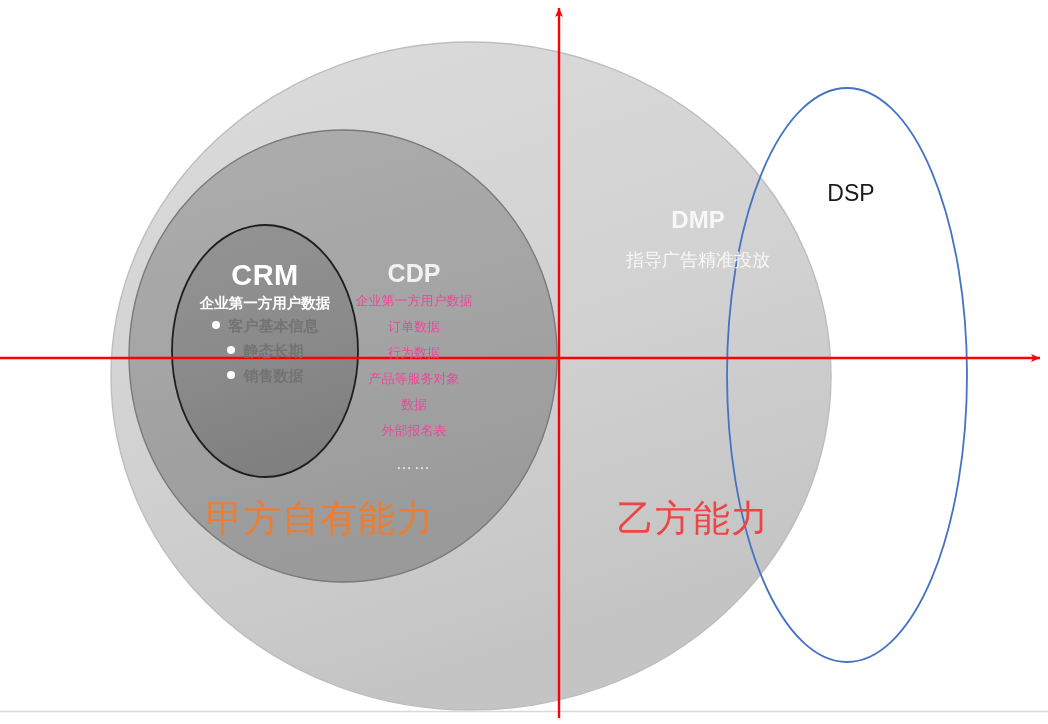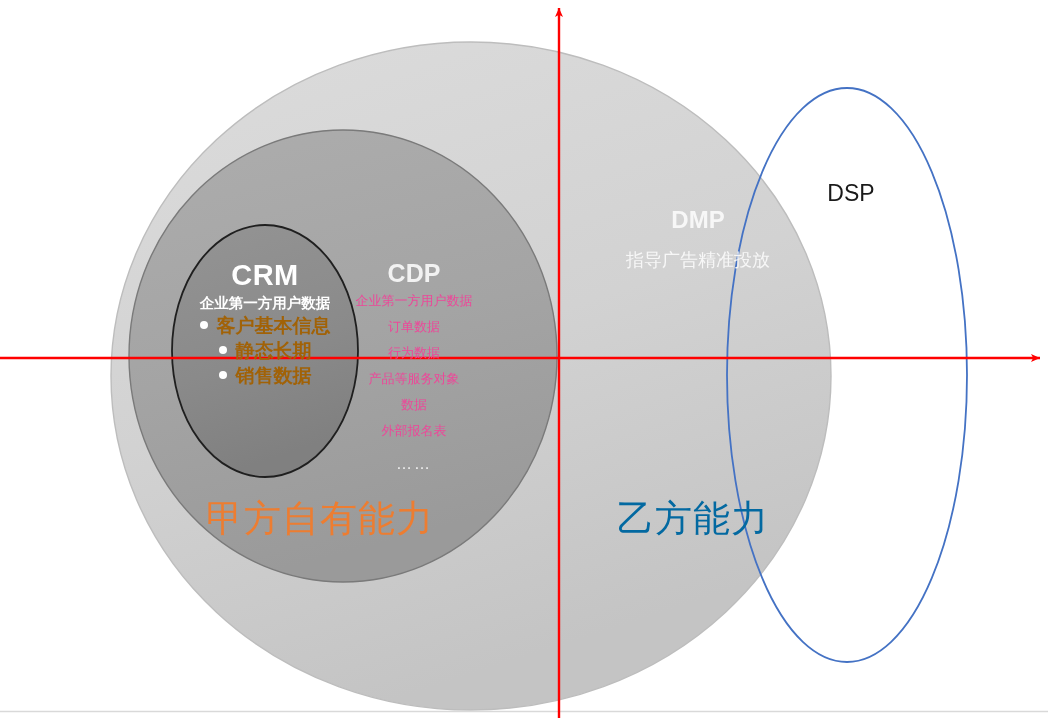--- a/index.html
+++ b/index.html
@@ -55,23 +55,23 @@
     margin-top: 1px;
     padding: 0 28px;
     white-space: normal;
   }
   .crm-bullets {
     margin: 0;
     padding: 0;
     list-style: none;
   }
   .crm-bullets li {
-    font-size: 19px;
-    font-weight: bold;
-    color: #a16207;
+    font-size: 15px;
+    font-weight: bold;
+    color: #737373;
     line-height: 25px;
     text-align: center;
   }
   .crm-bullets li .dot {
     display: inline-block;
     width: 8px;
     height: 8px;
     border-radius: 50%;
     background: #ffffff;
     vertical-align: middle;
@@ -214,15 +214,15 @@
   </div>
 
   <div class="block" id="dmp-group">
     <div id="dmp-title">DMP</div>
     <div class="dmp-line big">指导广告精准投放</div>
   </div>
 
   <div class="txt" id="dsp-label">DSP</div>
 
   <div class="zone-label" id="zone-first-party" style="color: rgb(237, 125, 49);">甲方自有能力</div>
-  <div class="zone-label" id="zone-second-party" style="color: #0369a1;">乙方能力</div>
+  <div class="zone-label" id="zone-second-party" style="color: #ef4444;">乙方能力</div>
 
 </div>
 
 </body></html>

